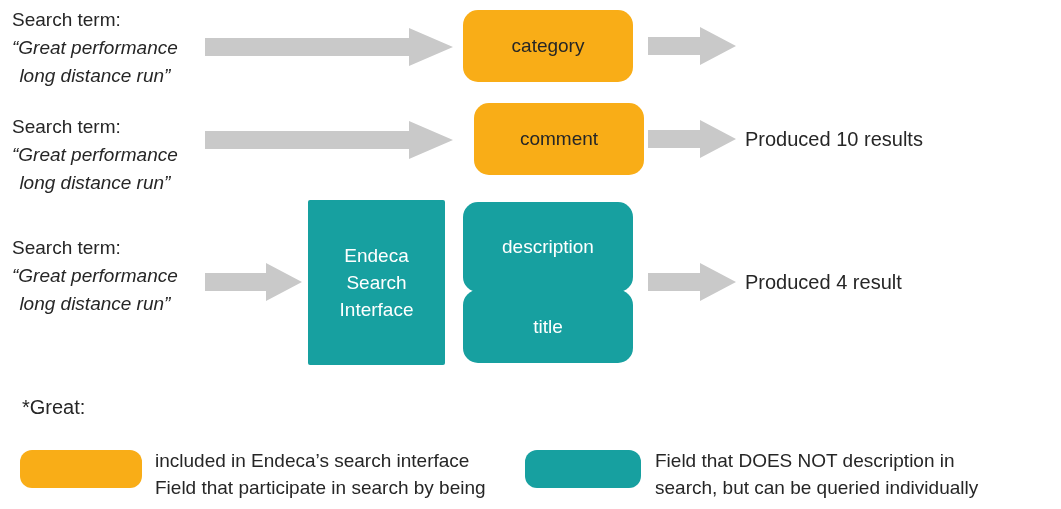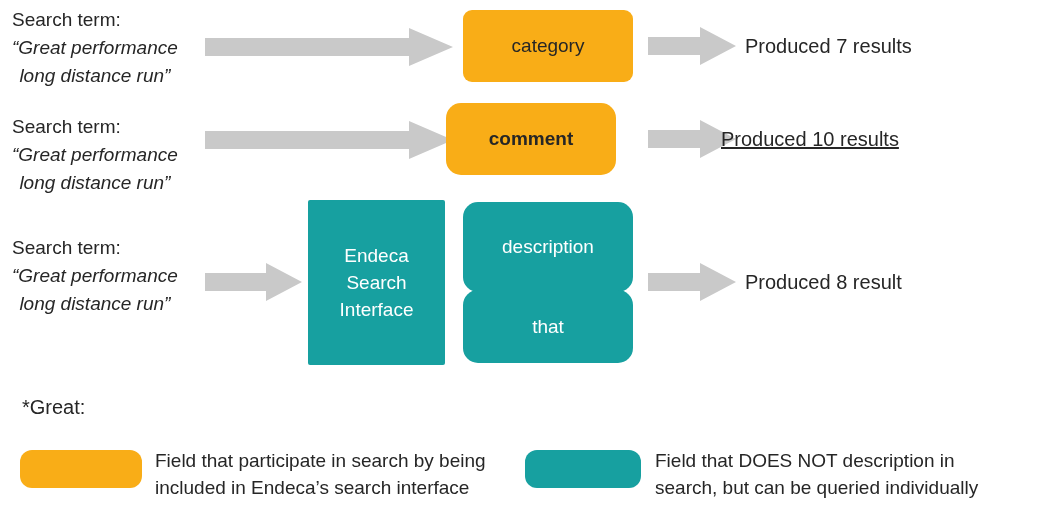--- a/index.html
+++ b/index.html
@@ -98,49 +98,48 @@
   <div class="abs term" style="left:12px; top:6px;">
     <div>Search term:</div>
     <div class="quote">“Great performance</div>
     <div class="quote">long distance run”</div>
   </div>
 
   <svg class="abs arrow" style="left:205px; top:28px;" width="248" height="38" viewBox="0 0 248 38">
     <polygon points="0,10 204,10 204,0 248,19 204,38 204,28 0,28"></polygon>
   </svg>
 
-  <div class="abs fieldbox orange" style="left:463px; top:10px;border-radius:9px;">
+  <div class="abs fieldbox orange" style="left:463px; top:10px;">
     <span>category</span>
   </div>
 
   <svg class="abs arrow" style="left:648px; top:27px;" width="88" height="38" viewBox="0 0 88 38">
     <polygon points="0,10 52,10 52,0 88,19 52,38 52,28 0,28"></polygon>
   </svg>
 
-  <div class="abs result" style="left:745px; top:33px;">Produced 7 results</div>
 
   <div class="abs term" style="left:12px; top:113px;">
     <div>Search term:</div>
     <div class="quote">“Great performance</div>
     <div class="quote">long distance run”</div>
   </div>
 
   <svg class="abs arrow" style="left:205px; top:121px;" width="248" height="38" viewBox="0 0 248 38">
     <polygon points="0,10 204,10 204,0 248,19 204,38 204,28 0,28"></polygon>
   </svg>
 
-  <div class="abs fieldbox orange" style="left:446px; top:103px;font-weight:bold;">
+  <div class="abs fieldbox orange" style="left:474px; top:103px;">
     <span>comment</span>
   </div>
 
   <svg class="abs arrow" style="left:648px; top:120px;" width="88" height="38" viewBox="0 0 88 38">
     <polygon points="0,10 52,10 52,0 88,19 52,38 52,28 0,28"></polygon>
   </svg>
 
-  <div class="abs result" style="left:721px; top:126px;text-decoration:underline;">Produced 10 results</div>
+  <div class="abs result" style="left:745px; top:126px;">Produced 10 results</div>
 
   <div class="abs term" style="left:12px; top:234px;">
     <div>Search term:</div>
     <div class="quote">“Great performance</div>
     <div class="quote">long distance run”</div>
   </div>
 
   <svg class="abs arrow" style="left:205px; top:263px;" width="97" height="38" viewBox="0 0 97 38">
     <polygon points="0,10 61,10 61,0 97,19 61,38 61,28 0,28"></polygon>
   </svg>
@@ -149,35 +148,35 @@
     <div>Endeca</div>
     <div>Search</div>
     <div>Interface</div>
   </div>
 
   <div class="abs fieldbox teal" style="left:463px; top:202px; height:90px;">
     <span>description</span>
   </div>
 
   <div class="abs fieldbox teal" style="left:463px; top:290px; height:73px;">
-    <span>that</span>
+    <span>title</span>
   </div>
 
   <svg class="abs arrow" style="left:648px; top:263px;" width="88" height="38" viewBox="0 0 88 38">
     <polygon points="0,10 52,10 52,0 88,19 52,38 52,28 0,28"></polygon>
   </svg>
 
-  <div class="abs result" style="left:745px; top:269px;">Produced 8 result</div>
+  <div class="abs result" style="left:745px; top:269px;">Produced 4 result</div>
 
   <div class="abs note" style="left:22px; top:396px;">*Great:</div>
 
   <div class="abs swatch orange" style="left:20px; top:450px;"></div>
   <div class="abs legend-text" style="left:155px; top:447px;">
+    <div>included in Endeca’s search interface</div>
     <div>Field that participate in search by being</div>
-    <div>included in Endeca’s search interface</div>
   </div>
 
   <div class="abs swatch teal" style="left:525px; top:450px;"></div>
   <div class="abs legend-text" style="left:655px; top:447px;">
     <div>Field that DOES NOT description in</div>
     <div>search, but can be queried individually</div>
   </div>
 
 </div>
 

